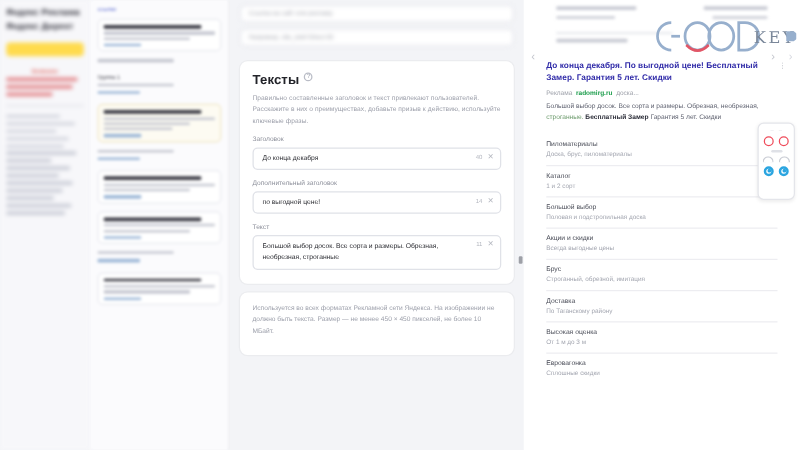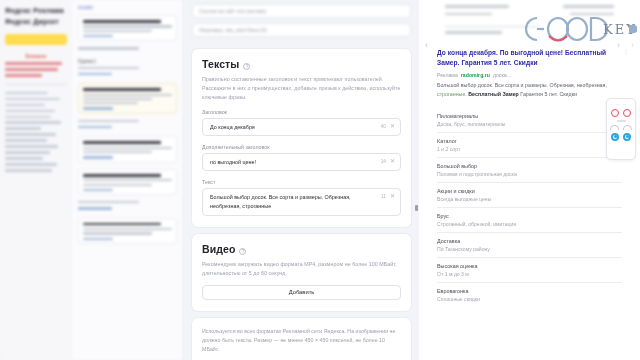--- a/index.html
+++ b/index.html
@@ -83,21 +83,21 @@
 
   .card {
     background: #ffffff;
     border-radius: 6px;
     margin: 0 8px 7px;
     padding: 9px 10px 11px;
     box-shadow: 0 0 0 1px rgba(0,0,0,.03);
   }
 
   .sec-head {
-    display: flex; align-items: flex-end; gap: 4px;
+    display: flex; align-items: flex-start; gap: 4px;
     margin-bottom: 5px;
   }
   .sec-title { font-size: 10.5px; font-weight: 700; color: #23242a; letter-spacing: .1px; }
   .help-icon {
     width: 7px; height: 7px; border-radius: 50%;
     border: 1px solid #b9bcc6; color: #b9bcc6;
     font-size: 5px; line-height: 5px; text-align: center;
     display: inline-block; font-weight: 700;
   }
   .sec-desc {
@@ -356,28 +356,20 @@
         <div class="inp" style="margin-bottom:0">
           <div class="inp-val">Большой выбор досок. Все сорта и размеры. Обрезная, необрезная, строганные</div>
           <div class="inp-meta">
             <span class="counter">11</span>
             <span class="clear-x">✕</span>
           </div>
         </div>
       </div>
     </div>
 
-    <div class="card">
-      <div class="sec-head">
-        <span class="sec-title">Видео</span>
-        <span class="help-icon">?</span>
-      </div>
-      <div class="sec-desc">Рекомендуем загружать видео формата MP4, размером не более 100 МБайт, длительностью от 5 до 60 секунд.</div>
-      <button class="add-btn">Добавить</button>
-    </div>
 
     <div class="card" style="padding-bottom:14px">
       <div class="img-note">Используется во всех форматах Рекламной сети Яндекса. На изображении не должно быть текста. Размер — не менее 450 × 450 пикселей, не более 10 МБайт.</div>
 
     </div>
   </div>
 
   <div class="ptr"></div>
 
   <div class="preview-wrap">

